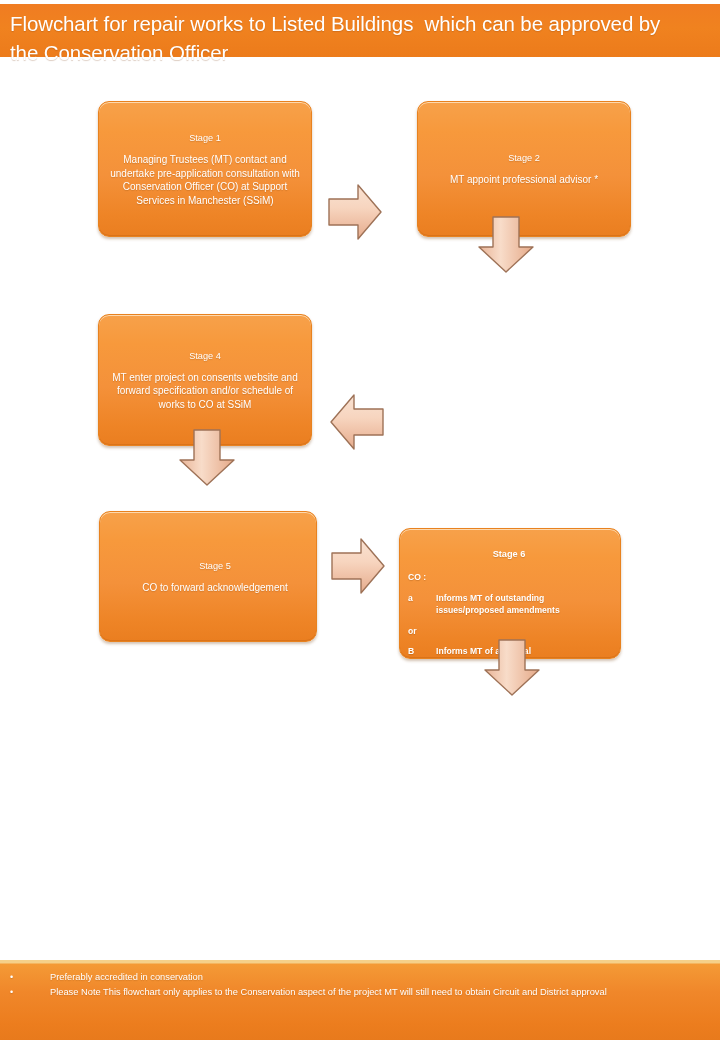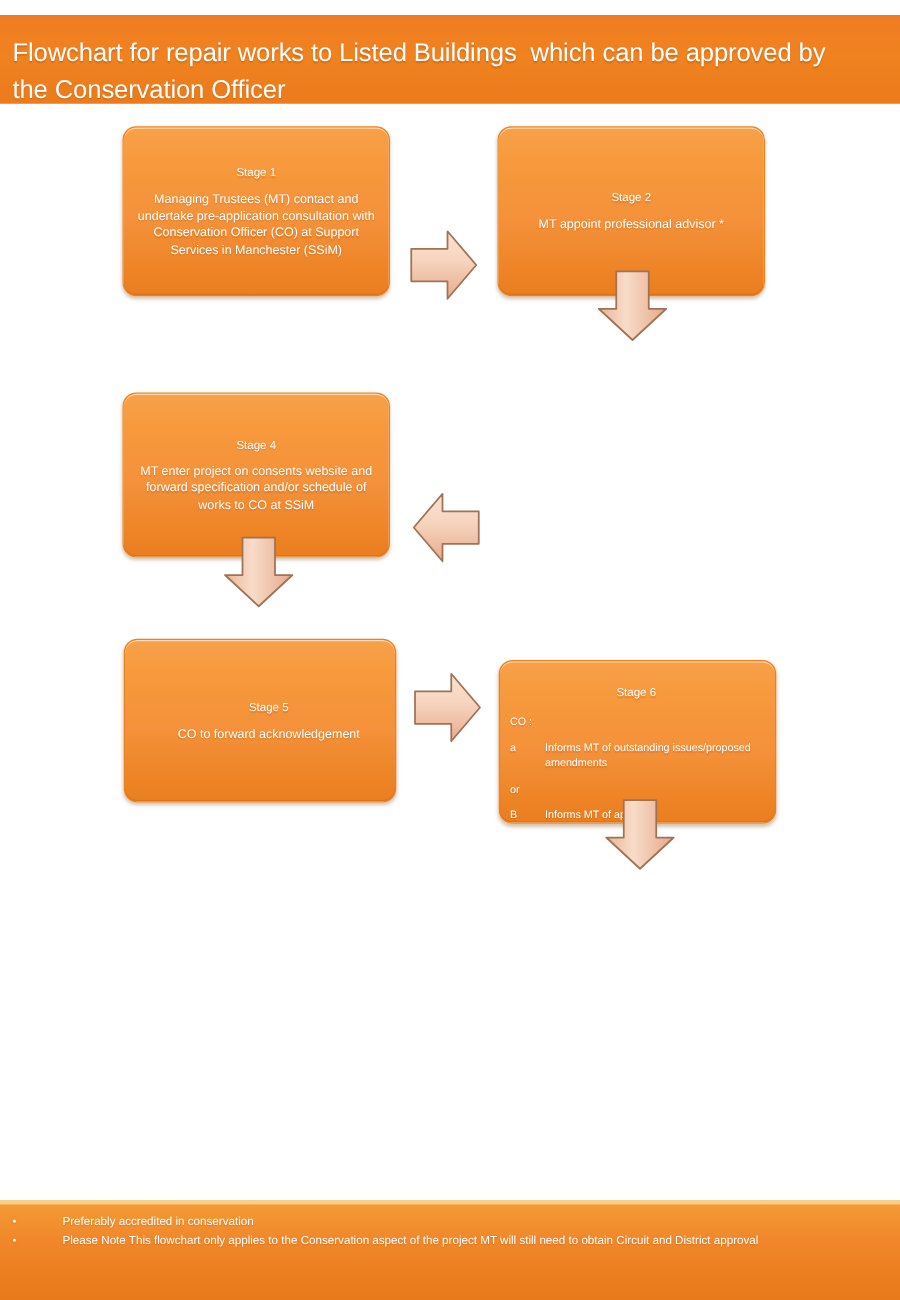--- a/index.html
+++ b/index.html
@@ -12,26 +12,26 @@
     height: 1040px;
     position: relative;
     font-family: "Liberation Sans", sans-serif;
     overflow: hidden;
   }
 
   
   #header-band {
     position: absolute;
     left: 0;
-    top: 12px;
-    width: 720px;
-    height: 71px;
+    top: 4px;
+    width: 720px;
+    height: 53px;
     background: linear-gradient(180deg, #f07c22 0%, #f0821f 45%, #ec7b1b 100%);
     box-sizing: border-box;
-    padding: 16px 28px 0 10px;
+    padding: 5px 28px 0 10px;
   }
   #header-title {
     color: #ffffff;
     font-size: 20.5px;
     line-height: 29px;
     font-weight: 400;
     letter-spacing: -0.1px;
     text-shadow: 0 1px 1px rgba(120,55,10,0.25);
     white-space: pre-wrap;
   }
@@ -80,25 +80,26 @@
     font-size: 10px;
     line-height: 13.5px;
     text-align: center;
     text-shadow: 0 1px 1px rgba(150,80,20,0.35);
     white-space: pre-line;
   }
   .node.align-left {
     justify-content: flex-start;
     align-items: stretch;
     padding: 18px 10px 16px 8px;
+    font-weight: bold;
   }
 
   
   #node-stage-1 { left: 98px;  top: 2px;   width: 214px; height: 136px; }
-  #node-stage-2 { left: 398px; top: 2px;   width: 214px; height: 136px; }
+  #node-stage-2 { left: 417px; top: 2px;   width: 214px; height: 136px; }
   #node-stage-3 { left: 399px; top: 212px; width: 214px; height: 136px; }
   #node-stage-4 { left: 98px;  top: 215px; width: 214px; height: 132px; }
   #node-stage-5 { left: 99px;  top: 412px; width: 218px; height: 131px; padding-left: 24px; }
   #node-stage-6 { left: 399px; top: 429px; width: 222px; height: 131px; }
   #node-stage-7 { left: 404px; top: 632px; width: 216px; height: 136px; }
 
   
   .s6-line {
     display: flex;
     font-size: 8.6px;

